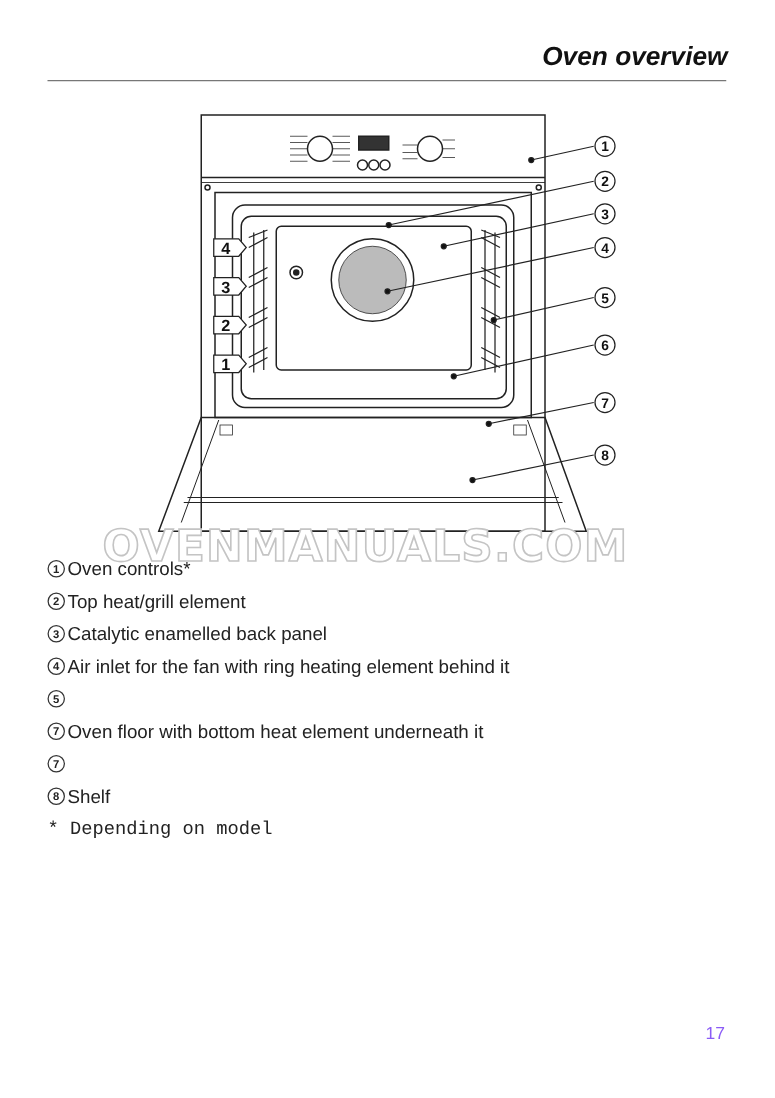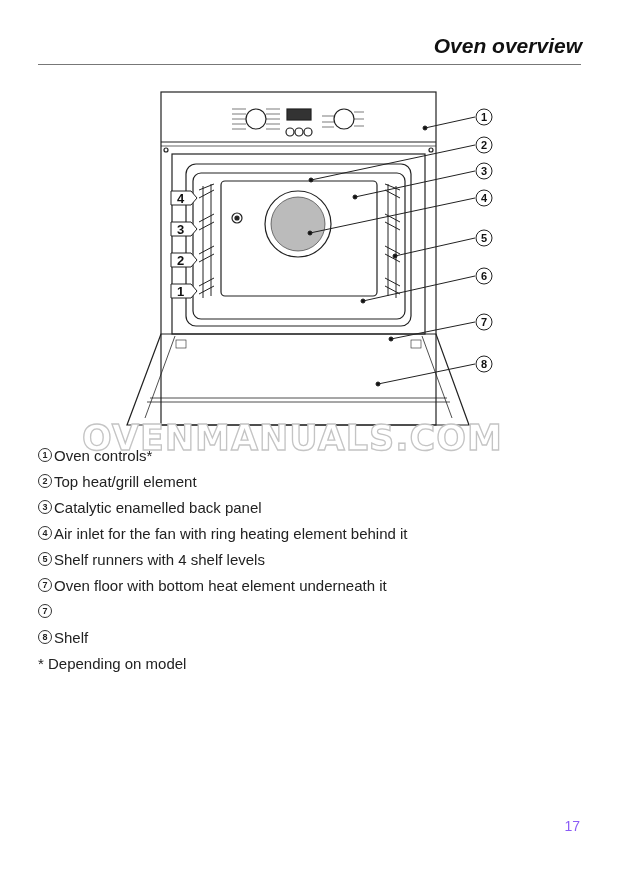--- a/index.html
+++ b/index.html
@@ -9,21 +9,21 @@
   .rule { position:absolute; left:38px; top:64px; width:543px; height:1px; background:#777; }
   .diagram { position:absolute; left:0; top:0; width:620px; height:440px; }
   .watermark { position:absolute; left:82px; top:418px; font-size:35px; font-weight:bold;
                letter-spacing:1px; color:#ffffff; -webkit-text-stroke:1.3px #c4c4c4;
                font-family:"DejaVu Sans", sans-serif; }
   .legend { position:absolute; left:38px; top:442px; }
   .legend-item { display:flex; align-items:center; height:26px; font-size:15px; color:#222; }
   .num { display:inline-flex; align-items:center; justify-content:center; width:14px; height:14px;
          border:1px solid #333; border-radius:50%; font-size:9px; font-weight:bold; margin-right:2px;
          box-sizing:border-box; line-height:1; }
-  .footnote { font-size:15px; color:#222; height:26px; display:flex; align-items:center; }
+  .footnote { font-size:15px; color:#222; height:26px; display:flex; align-items:center;font-family:Liberation Mono, monospace; }
   .page-num { position:absolute; right:40px; top:818px; font-size:14px; color:#8b5cf6; }
 </style>
 </head>
 <body>
 
 <div class="title">Oven overview</div>
 <div class="rule"></div>
 
 <svg class="diagram" viewBox="0 0 620 440" xmlns="http://www.w3.org/2000/svg">
   <g fill="none" stroke="#222" stroke-width="1.2">
@@ -181,21 +181,20 @@
   <div class="legend-item">
       <span class="num">3</span>
       <span>Catalytic enamelled back panel</span>
     </div>
   <div class="legend-item">
       <span class="num">4</span>
       <span>Air inlet for the fan with ring heating element behind it</span>
     </div>
   <div class="legend-item">
       <span class="num">5</span>
-      <span>Shelf runners with 4 shelf levels</span>
     </div>
   <div class="legend-item">
       <span class="num">7</span>
       <span>Oven floor with bottom heat element underneath it</span>
     </div>
   <div class="legend-item">
       <span class="num">7</span>
     </div>
   <div class="legend-item">
       <span class="num">8</span>

